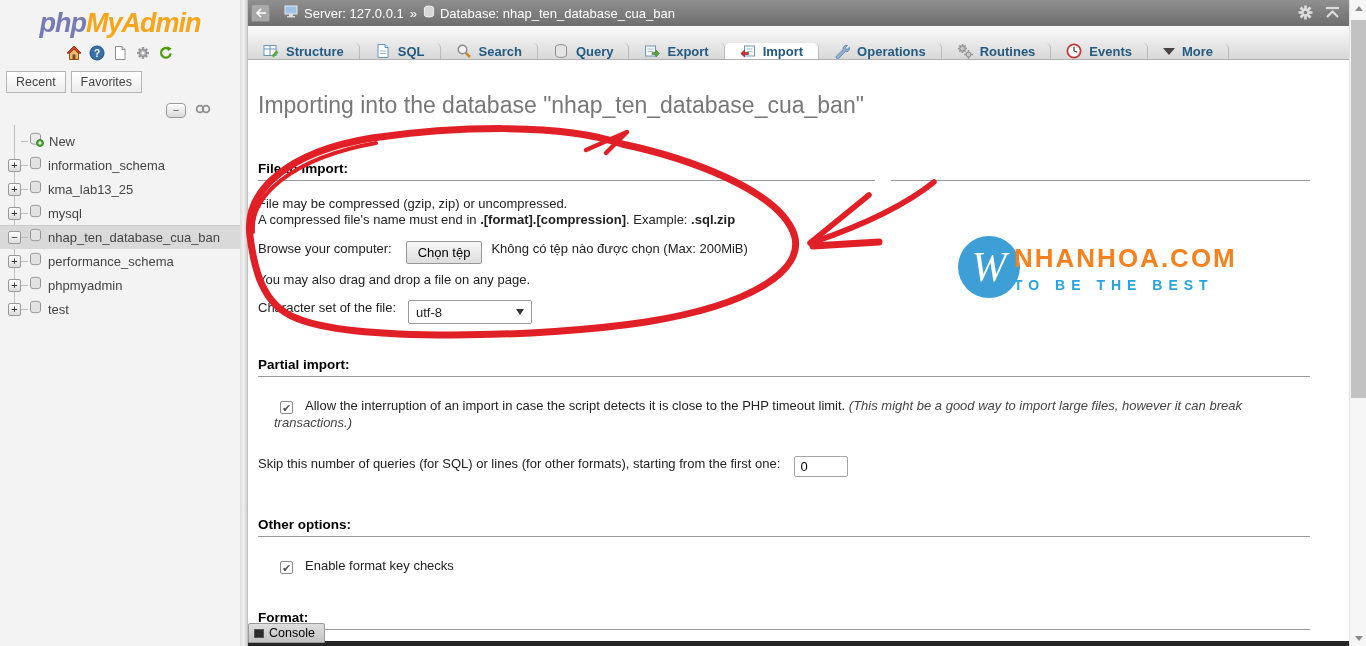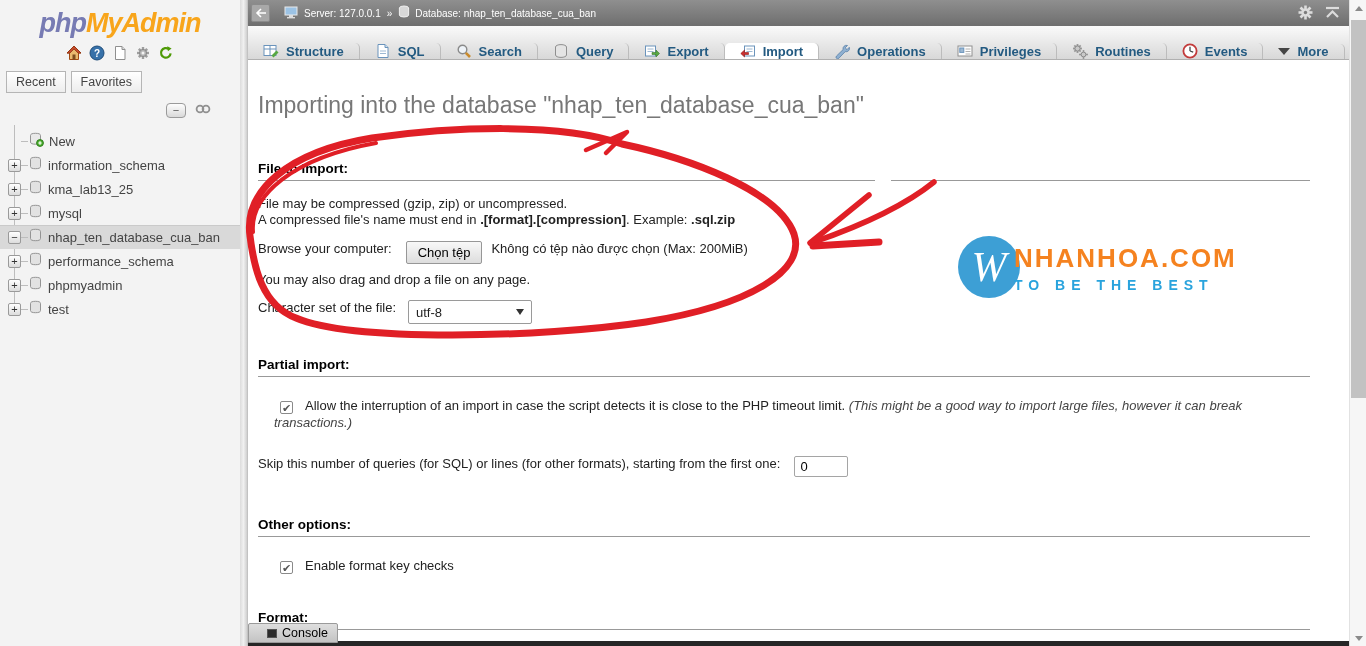--- a/index.html
+++ b/index.html
@@ -25,21 +25,21 @@
   .expander.empty { border:none; background:none; }
   .stub { width:7px; height:0; border-top:1px solid #bdbdbd; flex:0 0 7px; }
   .tree-ico { flex:0 0 14px; margin:0 5px 0 1px; position:relative; z-index:2; }
   .tree-label { font-size:13px; color:#444; white-space:nowrap; }
 
   
   #divider { position:absolute; left:240px; top:0; width:8px; height:646px; background:linear-gradient(90deg,#dcdcdc,#f0f0f0,#cfcfcf); border-right:1px solid #c2c2c2; cursor:col-resize; }
 
   
   #main { position:absolute; left:248px; top:0; width:1101px; height:646px; background:#fff; }
-  .breadcrumb-bar { height:26px; background:linear-gradient(#8f8f8f,#6e6e6e); display:flex; align-items:center; color:#fff; font-size:10px; position:relative; }
+  .breadcrumb-bar { height:26px; background:linear-gradient(#8f8f8f,#6e6e6e); display:flex; align-items:center; color:#fff; font-size:13px; position:relative; }
   .back-btn { width:19px; height:18px; margin-left:3px; background:#a8a8a8; border:1px solid #8b8b8b; border-radius:2px; display:flex; align-items:center; justify-content:center; cursor:pointer; }
   .crumb-ic { margin:0 5px 0 14px; }
   .crumb-link { color:#fff; cursor:pointer; }
   .crumb-sep { margin:0 6px; }
   .bar-right { position:absolute; right:8px; top:4px; display:flex; gap:10px; align-items:center; }
   .bar-right svg { cursor:pointer; }
 
   .tab-bar { height:34px; background:linear-gradient(#fafafa,#d8d8d8); border-bottom:1px solid #b0b0b0; display:flex; align-items:flex-end; }
   .tab { display:flex; align-items:center; gap:7px; padding:0 15px; border-right:1px solid #bcbcbc; color:#235a81; font-weight:bold; font-size:13px; cursor:pointer; border-radius:5px 5px 0 0; white-space:nowrap; }
   .tab.active { background:#fff; }
@@ -65,21 +65,21 @@
   .skip-row { margin-top:25px; }
   .skip-input { margin-left:14px; width:54px; height:21px; border:1px solid #a5a5a5; border-radius:2px; padding-left:5px; font-size:13px; font-family:"Liberation Sans",sans-serif; }
   .fk-row { margin-top:20px; }
   .sec-partial { margin-top:33px; }
   .sec-other { margin-top:40px; }
   .sec-format { margin-top:36px; }
   .format-select { margin-top:18px; margin-left:0; width:196px; }
 
   
   .bottom-strip { position:absolute; left:0; right:0; bottom:0; height:5px; background:#262626; z-index:6; }
-  .console-tab { position:absolute; left:0; bottom:3px; z-index:7; display:flex; align-items:center; gap:5px; background:linear-gradient(#dedede,#c3c3c3); border:1px solid #9a9a9a; border-radius:2px 2px 0 0; padding:2px 9px 2px 18px; font-size:12.5px; color:#000; cursor:pointer; }
+  .console-tab { position:absolute; left:0; bottom:3px; z-index:7; display:flex; align-items:center; gap:5px; background:linear-gradient(#dedede,#c3c3c3); border:1px solid #9a9a9a; border-radius:2px 2px 0 0; padding:2px 9px 2px 5px; font-size:12.5px; color:#000; cursor:pointer; }
   .console-ic { width:10px; height:9px; background:#2c2c2c; border:1px solid #555; }
 
   
   #scrollbar { position:absolute; right:0; top:0; width:17px; height:646px; background:#f6f6f6; border-left:1px solid #e2e2e2; }
   .sb-up, .sb-down { position:absolute; left:0; width:17px; height:16px; display:flex; align-items:center; justify-content:center; cursor:pointer; }
   .sb-up { top:0; } .sb-down { bottom:0; }
   .sb-tri-up { width:0; height:0; border-left:4px solid transparent; border-right:4px solid transparent; border-bottom:5px solid #8a8a8a; }
   .sb-tri-down { width:0; height:0; border-left:4px solid transparent; border-right:4px solid transparent; border-top:5px solid #8a8a8a; }
   .sb-thumb { position:absolute; left:1px; top:20px; width:15px; height:378px; background:#c2c2c2; cursor:grab; }
 
@@ -330,30 +330,20 @@
       <span>Import</span>
     </div>
     <div class="tab">
       <svg width="16" height="16">
           <path d="M13.5 2.5 a3.4 3.4 0 0 0-4.4 4.1 L2.5 13 a1.6 1.6 0 0 0 2.3 2.3 L11.2 8.7 a3.4 3.4 0 0 0 4.1-4.4 L13 6.6 L11.2 4.8 Z" fill="#8fb0d1" stroke="#5c82a8" stroke-width="0.8"></path>
         </svg>
       <span>Operations</span>
     </div>
     <div class="tab">
       <svg width="16" height="16">
-          <rect x="1" y="3" width="14" height="10" fill="#fff" stroke="#8f8f8f"></rect>
-          <rect x="2.8" y="5" width="4" height="4.4" fill="#9db8d2" stroke="#6a93bb"></rect>
-          <line x1="8.5" y1="6" x2="13.5" y2="6" stroke="#b0b0b0"></line>
-          <line x1="8.5" y1="8.5" x2="13.5" y2="8.5" stroke="#b0b0b0"></line>
-          <line x1="8.5" y1="11" x2="13.5" y2="11" stroke="#b0b0b0"></line>
-        </svg>
-      <span>Privileges</span>
-    </div>
-    <div class="tab">
-      <svg width="16" height="16">
           <g stroke="#9a9a9a" stroke-width="1.8">
             <line x1="5.5" y1="1" x2="5.5" y2="10"></line>
             <line x1="1" y1="5.5" x2="10" y2="5.5"></line>
             <line x1="2.3" y1="2.3" x2="8.7" y2="8.7"></line>
             <line x1="8.7" y1="2.3" x2="2.3" y2="8.7"></line>
           </g>
           <circle cx="5.5" cy="5.5" r="2.6" fill="#c9c9c9" stroke="#8a8a8a"></circle>
           <g stroke="#9a9a9a" stroke-width="1.6">
             <line x1="11.5" y1="7" x2="11.5" y2="16"></line>
             <line x1="7" y1="11.5" x2="16" y2="11.5"></line>

